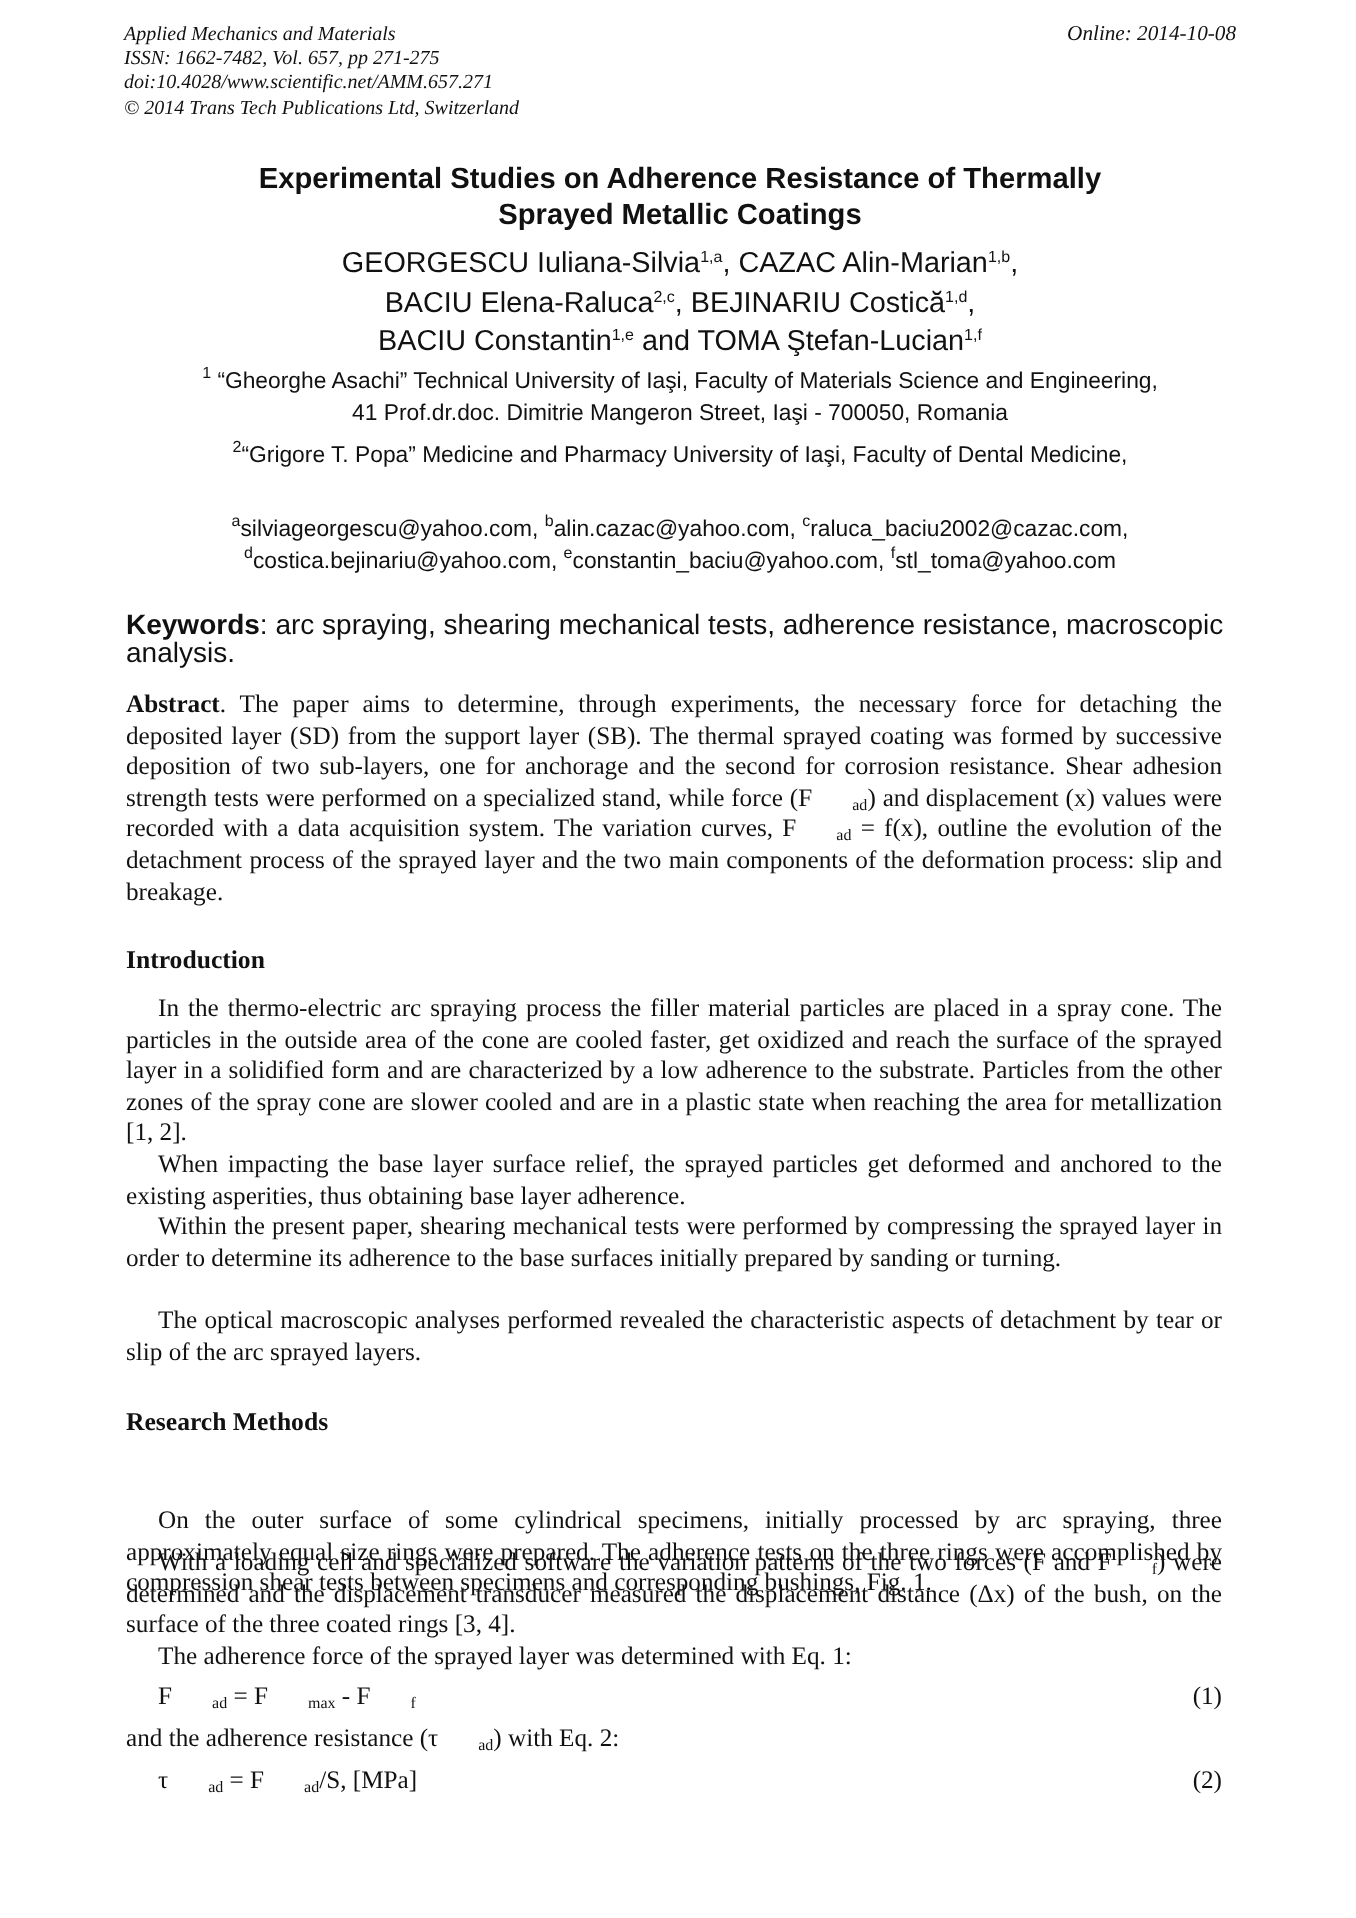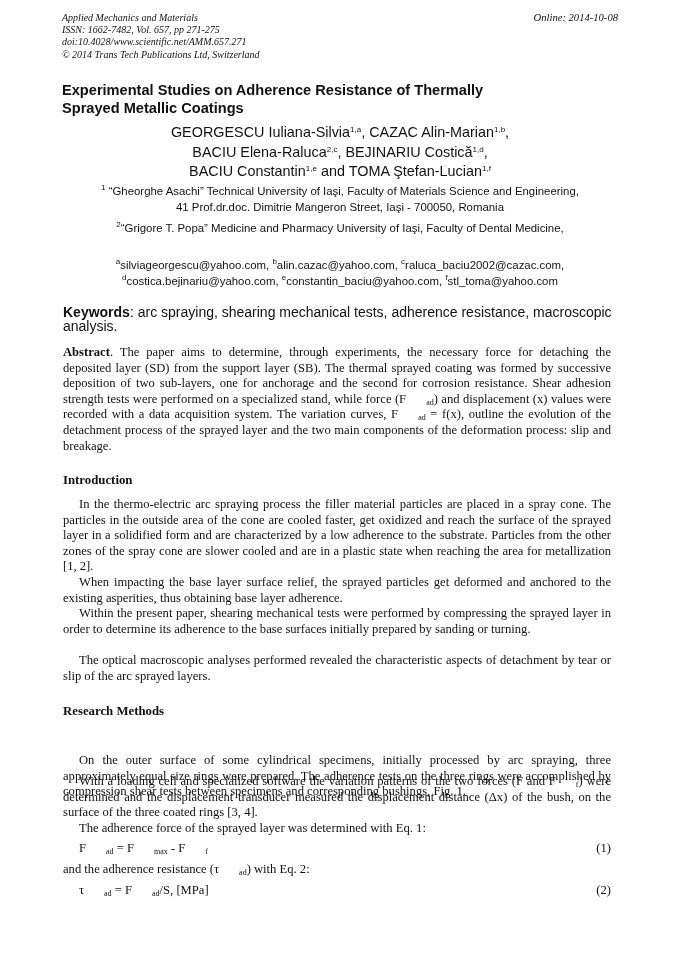--- a/index.html
+++ b/index.html
@@ -1,19 +1,19 @@
 <!DOCTYPE html>
 <html><head>
 <meta charset="utf-8">
 <style>
   html, body { margin: 0; padding: 0; background: #ffffff; }
   body { width: 678px; height: 959px; position: relative; overflow: hidden; color: #111; }
   .hdr-left { position: absolute; left: 62px; top: 12px; font-family: "Liberation Serif", serif; font-style: italic; font-size: 10px; line-height: 12.2px; }
   .hdr-right { position: absolute; right: 60px; top: 12px; font-family: "Liberation Serif", serif; font-style: italic; font-size: 10.6px; line-height: 12.2px; }
-  .title { position: absolute; left: 62px; width: 556px; top: 81px; font-family: "Liberation Sans", sans-serif; font-weight: bold; font-size: 14.6px; line-height: 18px; }
+  .title { position: absolute; left: 62px; width: 556px; top: 81px; text-align: center; font-family: "Liberation Sans", sans-serif; font-weight: bold; font-size: 14.6px; line-height: 18px; }
   .authors { position: absolute; left: 62px; width: 556px; top: 123px; text-align: center; font-family: "Liberation Sans", sans-serif; font-size: 14.4px; line-height: 19.6px; }
   .authors sup, .emails sup, .affil sup { font-size: 8px; vertical-align: 5px; line-height: 0; }
   .affil { position: absolute; left: 62px; width: 556px; text-align: center; font-family: "Liberation Sans", sans-serif; font-size: 11.4px; line-height: 16px; }
   .affil1 { top: 183px; }
   .affil2 { top: 220px; }
   .emails { position: absolute; left: 62px; width: 556px; top: 257px; text-align: center; font-family: "Liberation Sans", sans-serif; font-size: 11.4px; line-height: 16px; }
   .keywords { position: absolute; left: 63px; width: 556px; top: 305px; font-family: "Liberation Sans", sans-serif; font-size: 14px; line-height: 14px; }
   .keywords b { font-weight: bold; }
   .para { position: absolute; left: 63px; width: 548px; font-family: "Liberation Serif", serif; font-size: 12.6px; line-height: 15.6px; text-align: justify; }
   .indent { text-indent: 16px; }

